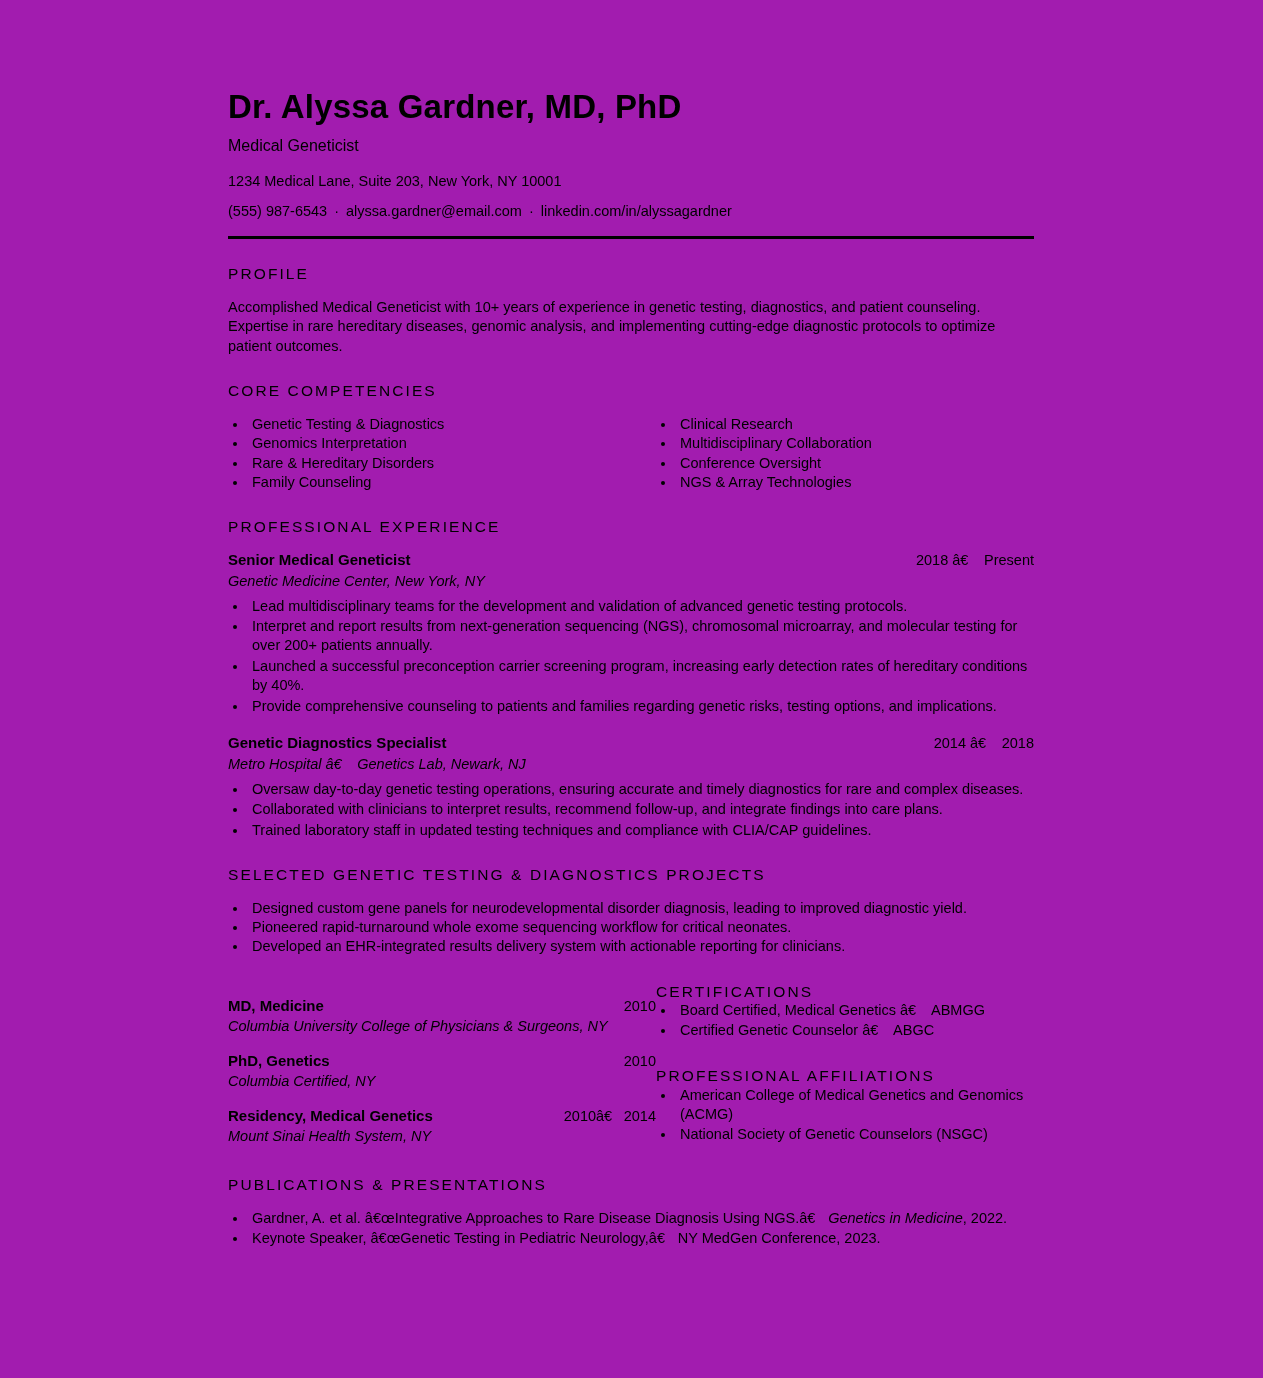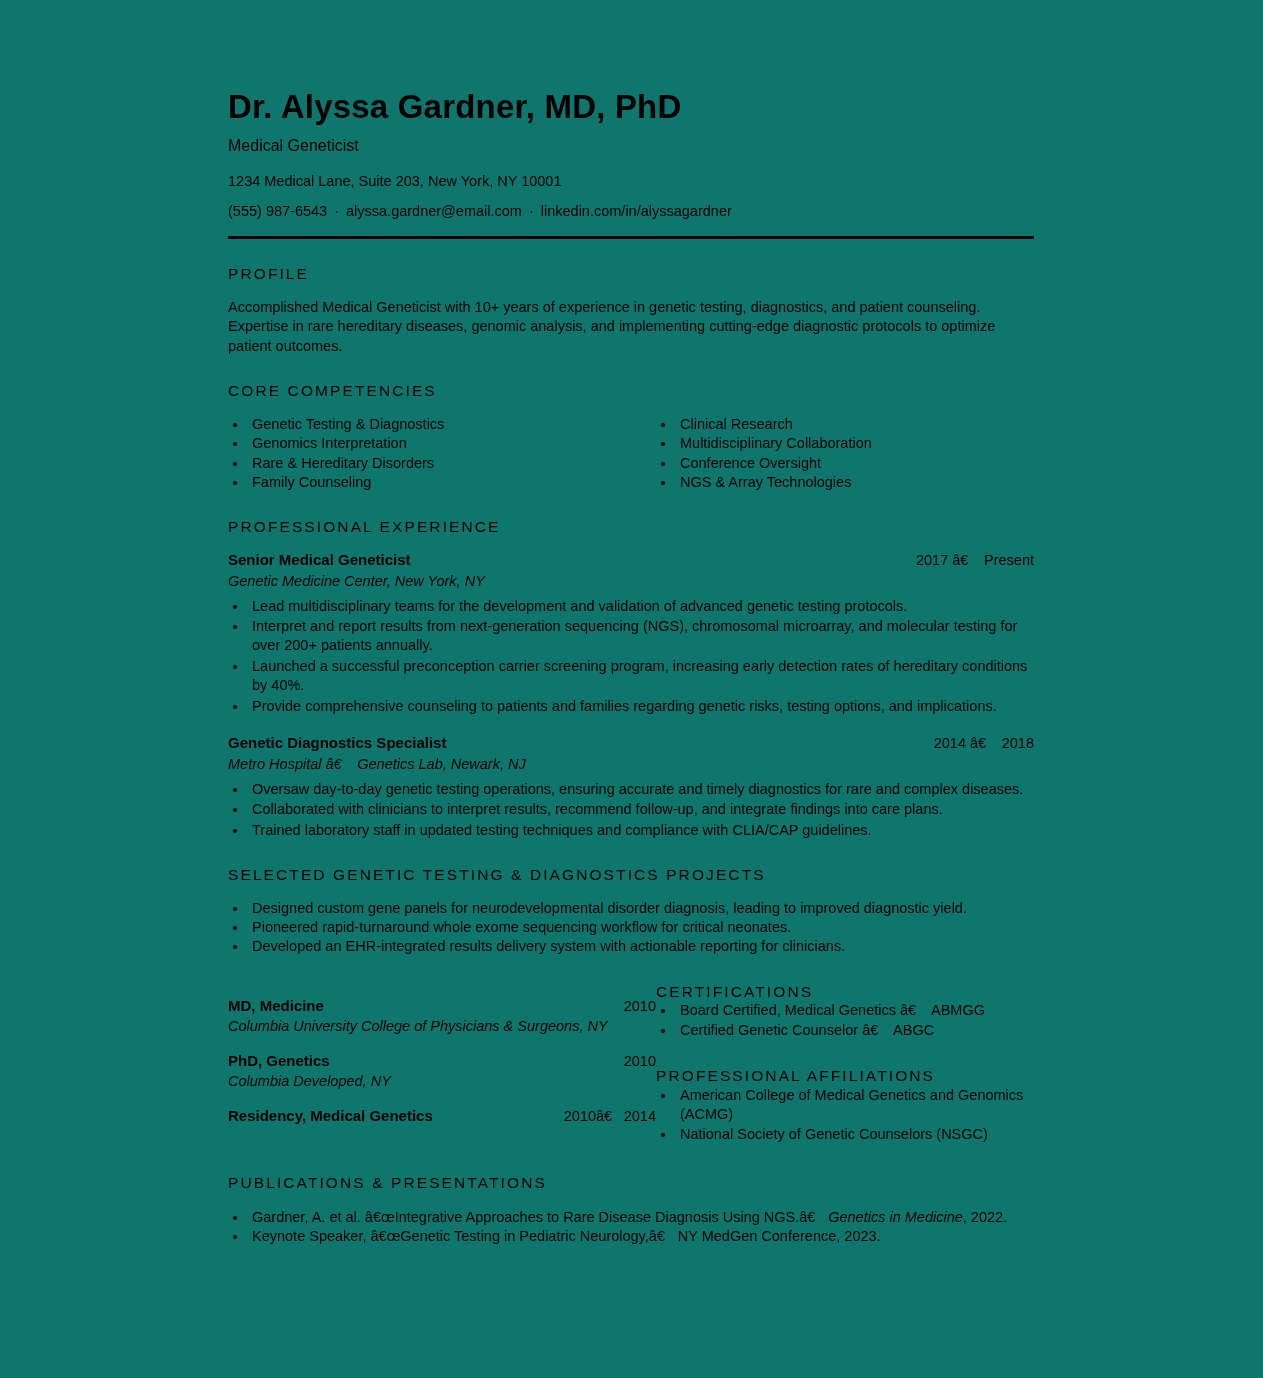--- a/index.html
+++ b/index.html
@@ -2,21 +2,21 @@
 <html><head>
 <meta charset="utf-8">
 <style>
   html, body { margin:0; padding:0; background:#ffffff; }
   body {
     width:1263px; height:1378px;
     font-family:"Liberation Sans", sans-serif;
     color:#000000;
     -webkit-font-smoothing:antialiased;
   }
-  .page { position:relative; width:1263px; height:1378px; background:#0f766e; }
+  .page { position:relative; width:1263px; height:1378px; background:#a21caf; }
   .content { position:absolute; left:228px; top:88px; width:806px; }
 
   
   .name {
     font-size:33px; font-weight:bold; letter-spacing:0.2px;
     line-height:1.16; margin:0 0 10px 0;
   }
   .job-title { font-size:16px; line-height:1.2; margin:0 0 18px 0; }
   .address { font-size:14.5px; line-height:1.2; margin:0 0 12px 0; }
   .contact-line { font-size:14.5px; line-height:1.2; margin:0; }
@@ -119,21 +119,21 @@
       </div>
     </div>
 
     <div class="sec">
       <div class="section-heading">PROFESSIONAL EXPERIENCE</div>
       <div class="sec-body">
 
         <div class="job">
           <div class="job-row">
             <div class="job-role">Senior Medical Geneticist</div>
-            <div class="job-dates">2017 â€ Present</div>
+            <div class="job-dates">2018 â€ Present</div>
           </div>
           <div class="job-org">Genetic Medicine Center, New York, NY</div>
           <ul class="bullets">
             <li>Lead multidisciplinary teams for the development and validation of advanced genetic testing protocols.</li>
             <li>Interpret and report results from next-generation sequencing (NGS), chromosomal microarray, and molecular testing for over 200+ patients annually.</li>
             <li>Launched a successful preconception carrier screening program, increasing early detection rates of hereditary conditions by 40%.</li>
             <li>Provide comprehensive counseling to patients and families regarding genetic risks, testing options, and implications.</li>
           </ul>
         </div>
 
@@ -174,28 +174,29 @@
             <div class="edu-year">2010</div>
           </div>
           <div class="edu-school">Columbia University College of Physicians &amp; Surgeons, NY</div>
         </div>
 
         <div class="edu-block">
           <div class="edu-row">
             <div class="edu-degree">PhD, Genetics</div>
             <div class="edu-year">2010</div>
           </div>
-          <div class="edu-school">Columbia Developed, NY</div>
+          <div class="edu-school">Columbia Certified, NY</div>
         </div>
 
         <div class="edu-block">
           <div class="edu-row">
             <div class="edu-degree">Residency, Medical Genetics</div>
             <div class="edu-year">2010â€2014</div>
           </div>
+          <div class="edu-school">Mount Sinai Health System, NY</div>
         </div>
       </div>
 
       <div class="col-r">
         <div class="section-heading">CERTIFICATIONS</div>
         <ul class="bullets tight cert-list">
           <li>Board Certified, Medical Genetics â€ ABMGG</li>
           <li>Certified Genetic Counselor â€ ABGC</li>
         </ul>
 

